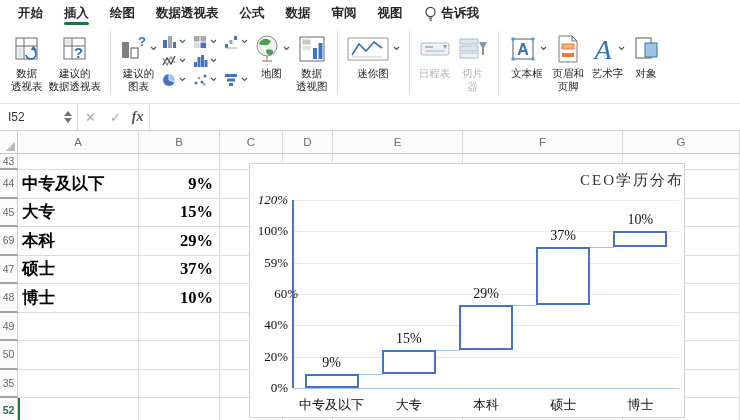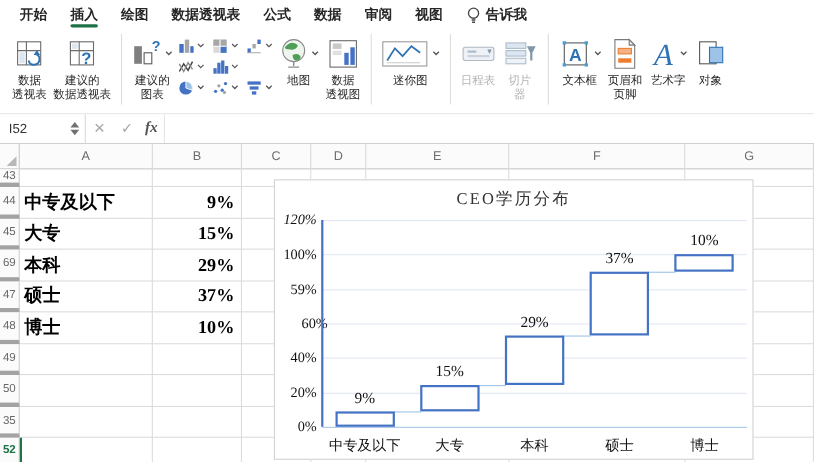--- a/index.html
+++ b/index.html
@@ -44,33 +44,33 @@
   .colhdr{display:flex;height:23px;background:#fbfbfb;color:#6d6d6d;
           border-bottom:1px solid #c9c9c9;box-sizing:border-box;}
   .ch{border-right:1px solid #d9d9d9;display:flex;align-items:center;justify-content:center;
       font-size:11.5px;box-sizing:border-box;height:100%;}
   .corner{width:18px;position:relative;border-right:1px solid #c9c9c9;box-sizing:border-box;}
   .corner::after{content:"";position:absolute;right:2px;bottom:2px;width:0;height:0;
       border-left:9px solid transparent;border-bottom:9px solid #b8b8b8;}
   .row{display:flex;box-sizing:border-box;}
   .rh{width:18px;background:#fbfbfb;color:#686868;font-size:10.5px;display:flex;
       align-items:center;justify-content:center;border-right:1px solid #cfcfcf;
-      border-bottom:4px solid #a3a3a3;box-sizing:border-box;}
+      border-bottom:2px solid #a3a3a3;box-sizing:border-box;}
   .rh.active{color:#1e7145;font-weight:700;}
   .cell{border-right:1px solid #dcdcdc;border-bottom:1px solid #dcdcdc;
         box-sizing:border-box;display:flex;align-items:center;overflow:hidden;}
   .cell.ca{font-family:"Liberation Serif","DejaVu Serif",serif;font-weight:700;
         font-size:16.5px;color:#000;padding-left:4px;}
   .cell.cb{font-family:"Liberation Serif","DejaVu Serif",serif;font-weight:700;
         font-size:16.5px;color:#000;justify-content:flex-end;padding-right:6px;}
   .cell.selrow{border-left:2px solid #217346;}
   
   #chart{position:absolute;left:249px;top:32px;width:434px;height:253px;background:#fff;
          border:1px solid #d2d2d2;z-index:5;font-family:"Liberation Serif","DejaVu Serif",serif;}
-  .c-title{position:absolute;left:0;right:0;top:7px;text-align:center;font-size:15px;
+  .c-title{position:absolute;left:0;right:0;top:7px;text-align:right;font-size:15px;
            color:#333;letter-spacing:2px;}
   .c-el{position:absolute;}
   .c-ylab{font-size:13px;color:#111;text-align:right;}
   .c-grid{height:1px;background:#e2e8f2;}
   .c-bar{background:#fff;border:2px solid #4472C4;box-sizing:border-box;}
   .c-conn{height:1px;background:#9DC3E6;}
   .c-dlab{font-size:14px;color:#111;text-align:center;}
   .c-xlab{font-size:13px;color:#111;text-align:center;}
   svg{display:block;}
 </style>

